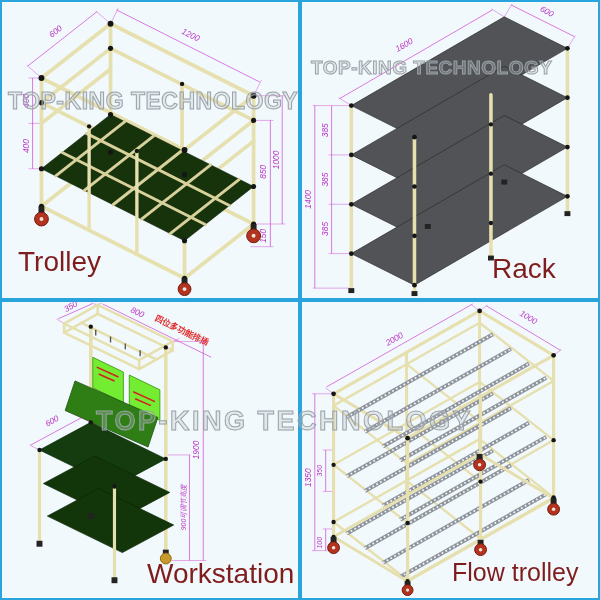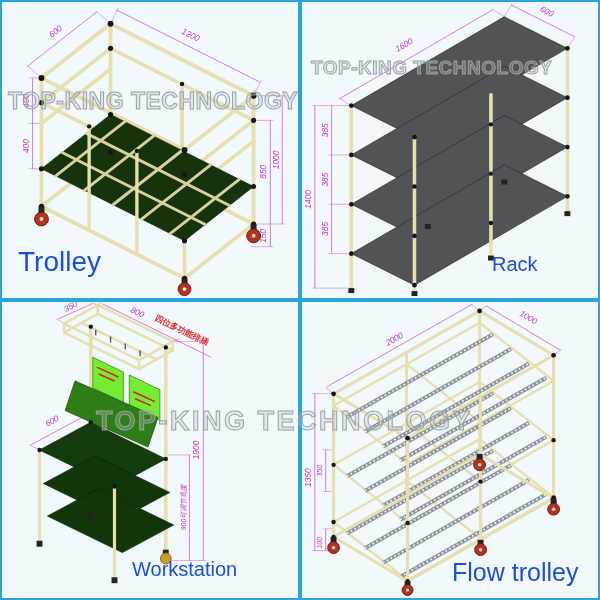--- a/index.html
+++ b/index.html
@@ -2,24 +2,24 @@
 <html><head>
 <meta charset="utf-8">
 <style>
   html,body{margin:0;padding:0;background:#ffffff;}
   #stage{position:relative;width:600px;height:600px;background:#ffffff;overflow:hidden;
          font-family:"Liberation Sans",sans-serif;}
   .quad{position:absolute;width:300px;height:300px;box-sizing:border-box;
         border:2px solid #2aa4dd;background:#f2f9fd;}
   #q-tl{left:0;top:0;} #q-tr{left:300px;top:0;} #q-bl{left:0;top:300px;} #q-br{left:300px;top:300px;}
   .quad svg{display:block;width:296px;height:296px;}
-  .prod-label{position:absolute;color:#1d4ed8;font-weight:400;white-space:nowrap;z-index:6;}
+  .prod-label{position:absolute;color:#7f1d1d;font-weight:400;white-space:nowrap;z-index:6;}
   #lbl-trolley{left:18px;top:246px;font-size:28px;}
-  #lbl-rack{left:492px;top:253px;font-size:20px;}
-  #lbl-workstation{left:132px;top:558px;font-size:20px;}
+  #lbl-rack{left:492px;top:253px;font-size:28px;}
+  #lbl-workstation{left:147px;top:558px;font-size:28px;}
   #lbl-flow{left:452px;top:558px;font-size:25px;}
   .wm{position:absolute;font-weight:bold;white-space:nowrap;z-index:5;
       color:rgba(185,191,197,0.30);-webkit-text-stroke:1px #9aa1a8;letter-spacing:0.5px;text-align:center;}
   #wm-tl{left:8px;top:88px;font-size:23px;}
   #wm-tr{left:311px;top:57px;font-size:19px;}
   #wm-bot{left:96px;top:406px;font-size:27px;letter-spacing:2.5px;}
   
   .pipe{stroke:#e6dfae;stroke-linecap:round;fill:none;}
   .pipe-d{stroke:#d9d19b;stroke-linecap:round;fill:none;}
   .dim{stroke:#cf3ed0;stroke-width:0.7;fill:none;}

